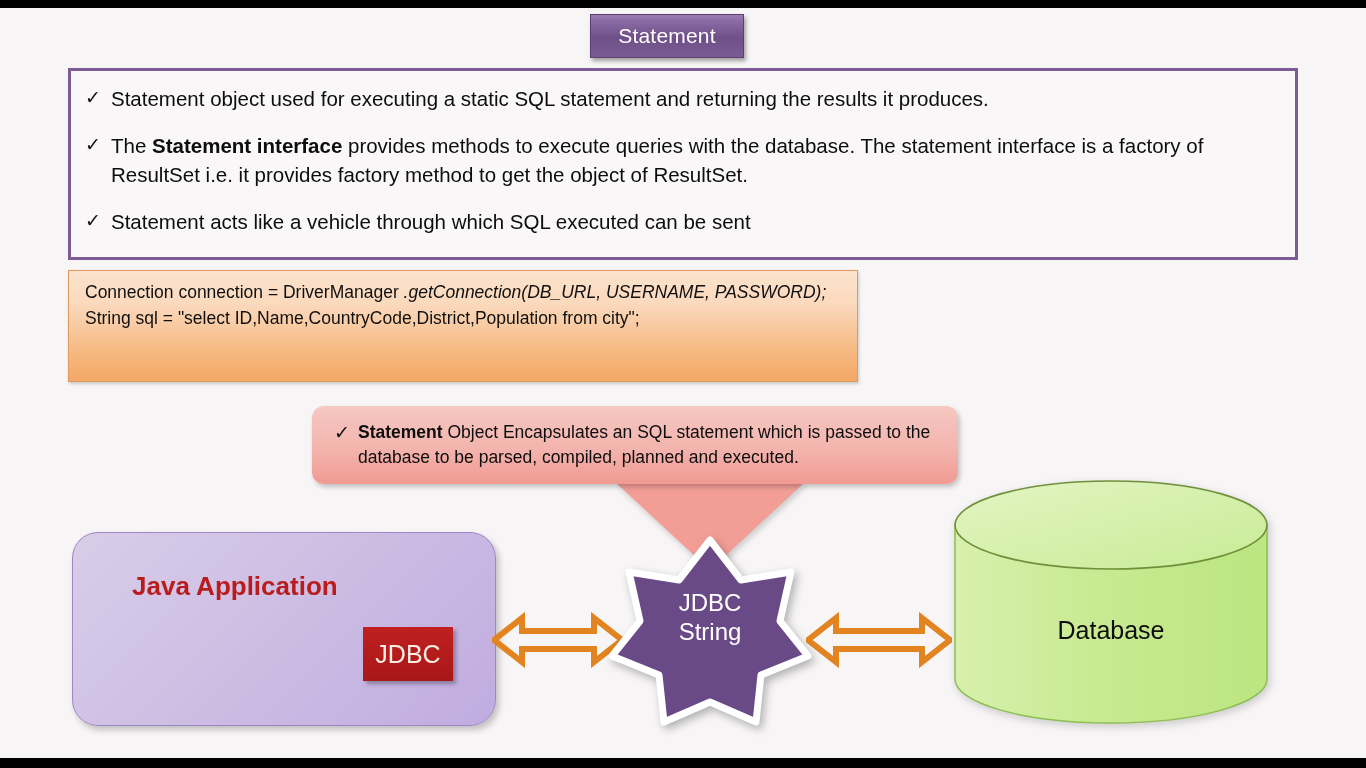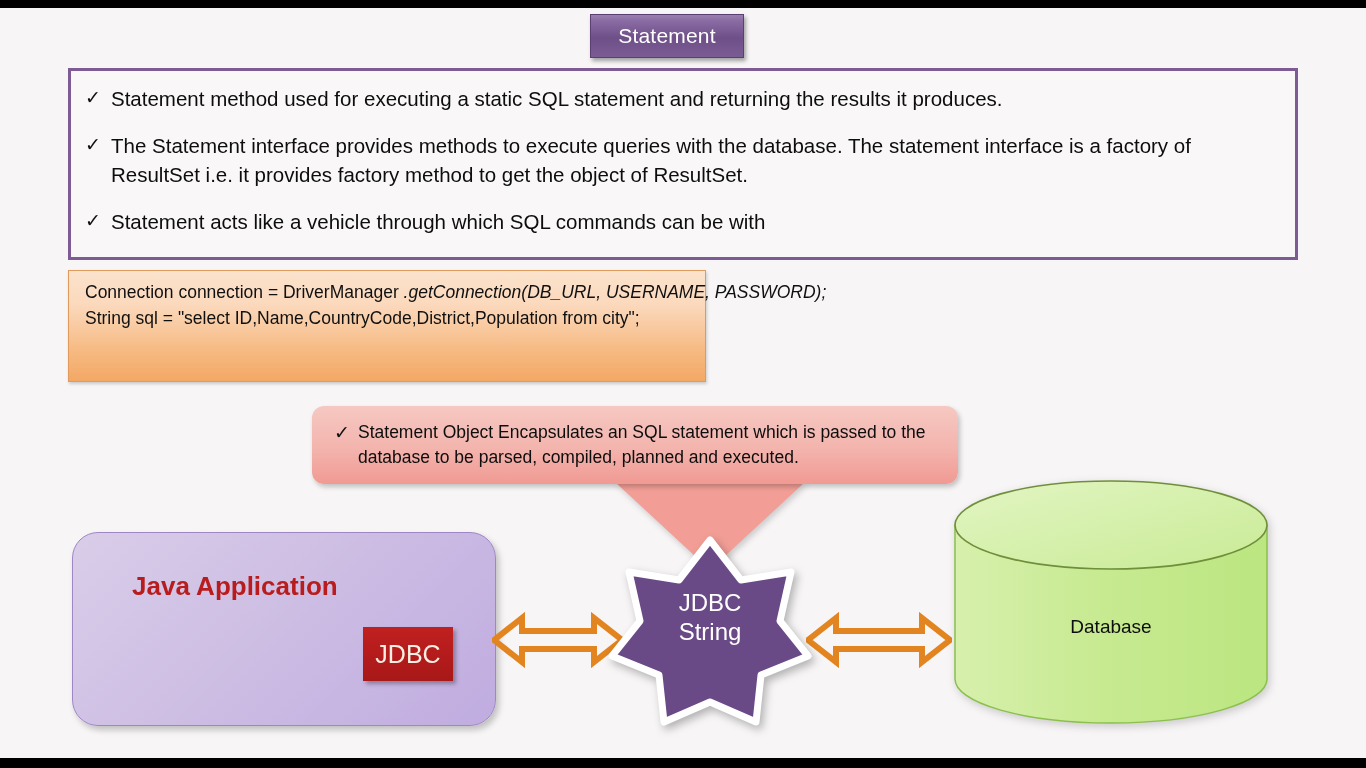--- a/index.html
+++ b/index.html
@@ -65,28 +65,28 @@
     line-height: 1.38;
   }
   .bullet .chk {
     flex: 0 0 auto;
     width: 26px;
     font-size: 19px;
     color: #111;
     line-height: 1.38;
   }
   .bullet .txt { flex: 1 1 auto; }
-  .bullet b { font-weight: normal; }
+  .bullet b { font-weight: bold; }
 
   
   #code-box {
     position: absolute;
     left: 68px;
     top: 262px;
-    width: 638px;
+    width: 790px;
     height: 112px;
     background: linear-gradient(to bottom, #fbe3cd 0%, #fbd9bd 30%, #f6b87f 75%, #f3a865 100%);
     border: 1px solid #e09a5c;
     box-sizing: border-box;
     padding: 9px 0 0 16px;
     box-shadow: 1px 2px 3px rgba(0,0,0,0.18);
   }
   .code-line {
     font-size: 17.5px;
     color: #101010;
@@ -195,49 +195,49 @@
     width: 318px;
     height: 248px;
     filter: drop-shadow(2px 3px 4px rgba(0,0,0,0.18));
   }
   #db-label {
     position: absolute;
     left: 952px;
     top: 608px;
     width: 318px;
     text-align: center;
-    font-size: 19px;
+    font-size: 25px;
     color: #0d0d0d;
     pointer-events: none;
   }
 </style>
 </head>
 <body>
 
 <div id="slide">
 
   <div id="title-banner">
     <span class="t">Statement</span>
   </div>
 
   <div id="main-box">
 
     <div class="bullet">
       <span class="chk">✓</span>
-      <span class="txt"><span>Statement method used for executing a static SQL statement and returning the results it produces.</span></span>
+      <span class="txt"><span>Statement object used for executing a static SQL statement and returning the results it produces.</span></span>
     </div>
 
     <div class="bullet">
       <span class="chk">✓</span>
       <span class="txt"><span>The </span><b>Statement interface</b><span> provides methods to execute queries with the database. The statement interface is a factory of ResultSet i.e. it provides factory method to get the object of ResultSet.</span></span>
     </div>
 
     <div class="bullet">
       <span class="chk">✓</span>
-      <span class="txt"><span>Statement acts like a vehicle through which SQL commands can be with</span></span>
+      <span class="txt"><span>Statement acts like a vehicle through which SQL executed can be sent</span></span>
     </div>
 
   </div>
 
   <div id="code-box">
     <div class="code-line"><span>Connection connection = DriverManager </span><i>.getConnection(DB_URL, USERNAME, PASSWORD);</i></div>
     <div class="code-line"><span>String sql = "select ID,Name,CountryCode,District,Population from city";</span></div>
   </div>
 
   <div id="callout-pointer"></div>

